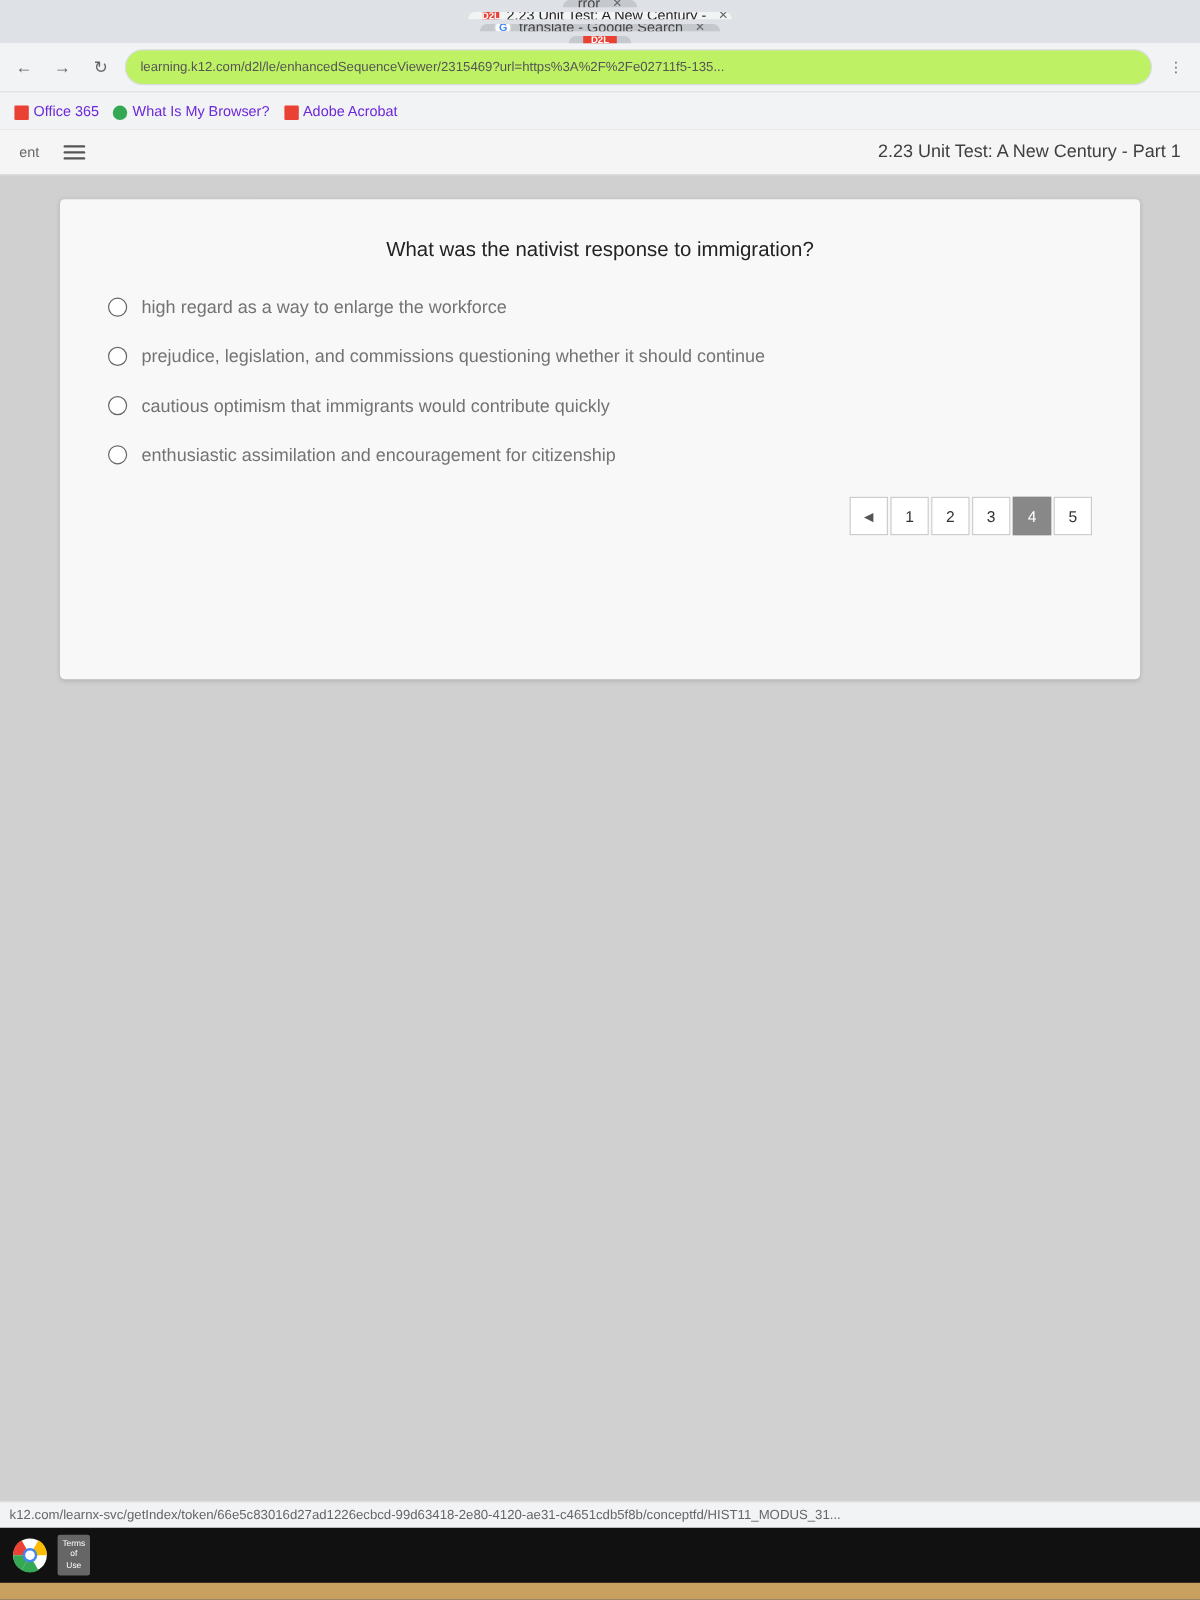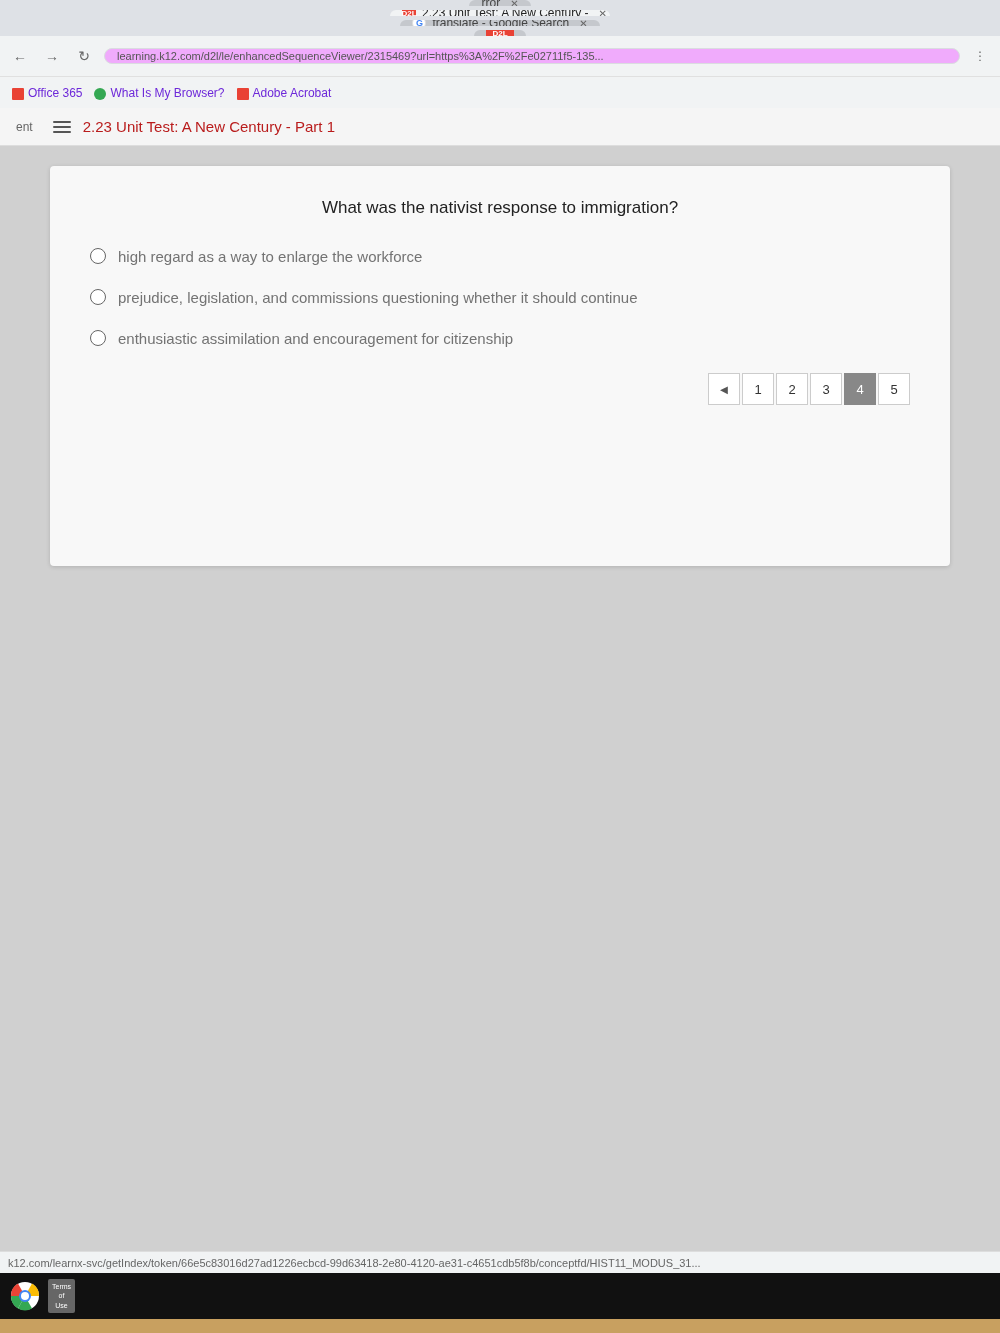--- a/index.html
+++ b/index.html
@@ -101,24 +101,24 @@
       align-items: center;
       justify-content: center;
       border-radius: 50%;
       cursor: pointer;
       color: #666;
       font-size: 14px;
     }
 
     .address-input {
       flex: 1;
-      background: #f0abfc;
+      background: #bef264;
       border: 1px solid #dadce0;
       border-radius: 20px;
-      height: 16px;
+      height: 30px;
       padding: 0 12px;
       font-size: 12px;
       color: #333;
       display: flex;
       align-items: center;
     }
 
     
     .bookmarks-bar {
       background: #f1f3f4;
@@ -153,22 +153,23 @@
       background: #f5f5f5;
       display: flex;
       align-items: center;
       padding: 10px 16px;
       border-bottom: 1px solid #ddd;
       gap: 12px;
     }
 
     .page-title-text {
       flex: 1;
+      text-align: right;
       font-size: 15px;
-      color: #b91c1c;
+      color: #404040;
       font-weight: normal;
     }
 
     
     .quiz-area {
       background: #d0d0d0;
       flex: 1;
       padding: 20px;
       display: flex;
       align-items: flex-start;
@@ -375,20 +376,24 @@
       <div class="answer-option">
         <div class="radio-circle"></div>
         <span class="option-text">high regard as a way to enlarge the workforce</span>
       </div>
 
       <div class="answer-option">
         <div class="radio-circle"></div>
         <span class="option-text">prejudice, legislation, and commissions questioning whether it should continue</span>
       </div>
 
+      <div class="answer-option">
+        <div class="radio-circle"></div>
+        <span class="option-text">cautious optimism that immigrants would contribute quickly</span>
+      </div>
 
       <div class="answer-option">
         <div class="radio-circle"></div>
         <span class="option-text">enthusiastic assimilation and encouragement for citizenship</span>
       </div>
 
       <div class="pagination">
         <div class="page-btn nav-arrow">◄</div>
         <div class="page-btn">1</div>
         <div class="page-btn">2</div>

